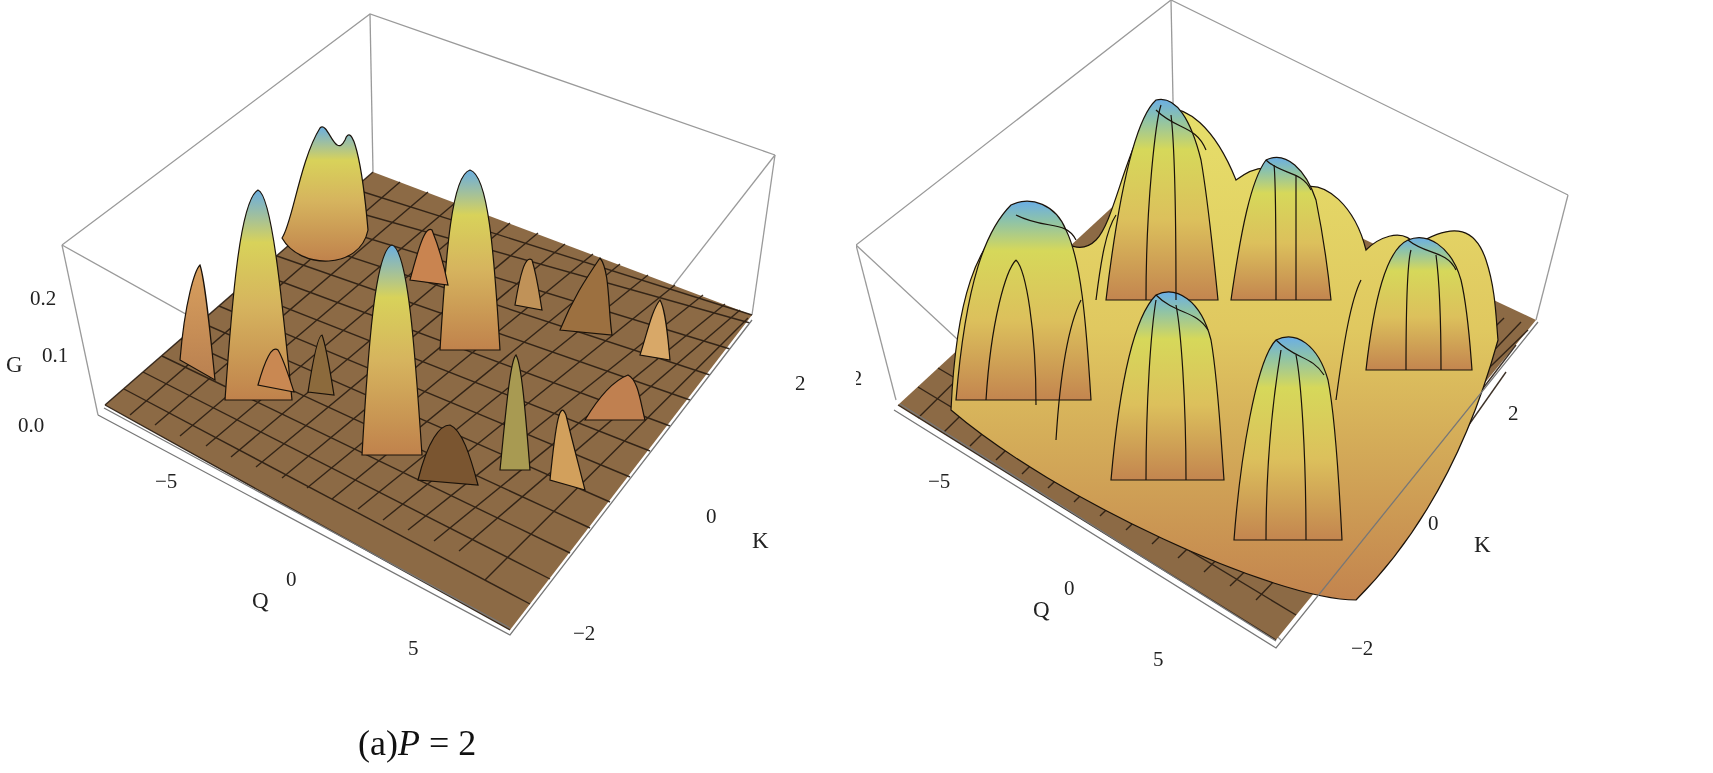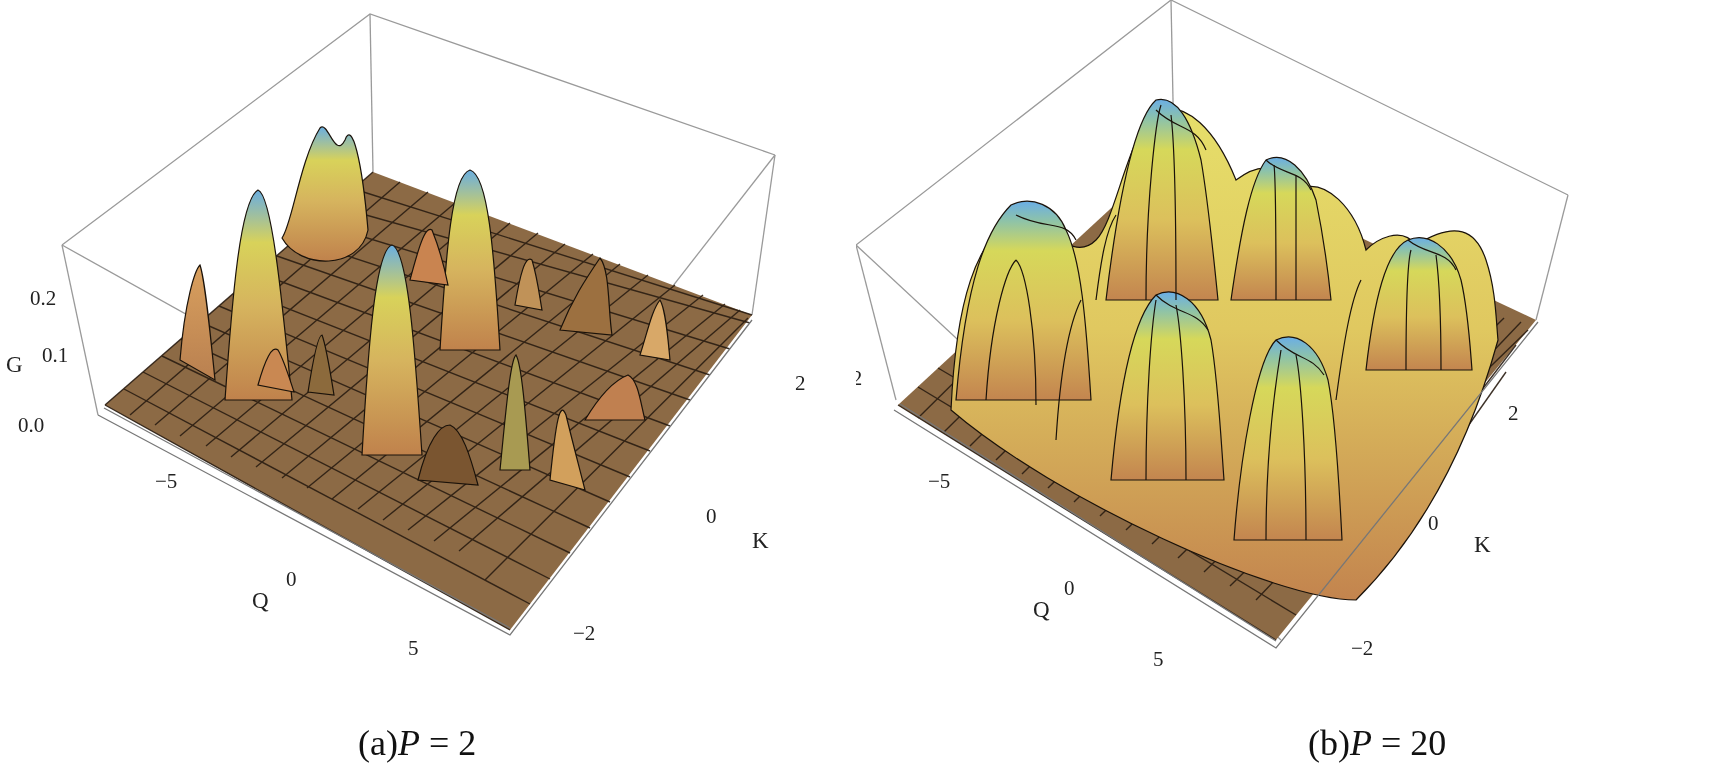--- a/index.html
+++ b/index.html
@@ -226,16 +226,13 @@
       <text class="tick" x="297" y="666">5</text>
       <text class="axlabel" x="177" y="617">Q</text>
     </g>
     <g>
       <text class="tick" x="495" y="655">−2</text>
       <text class="tick" x="572" y="530">0</text>
       <text class="tick" x="652" y="420">2</text>
       <text class="axlabel" x="618" y="552">K</text>
     </g>
   </svg>
-  <div class="caption" style="left:452px;">
-    <span>(b)</span><span class="var">P</span><span> = </span><span>20</span>
-  </div>
 </div>
 
 </body></html>

